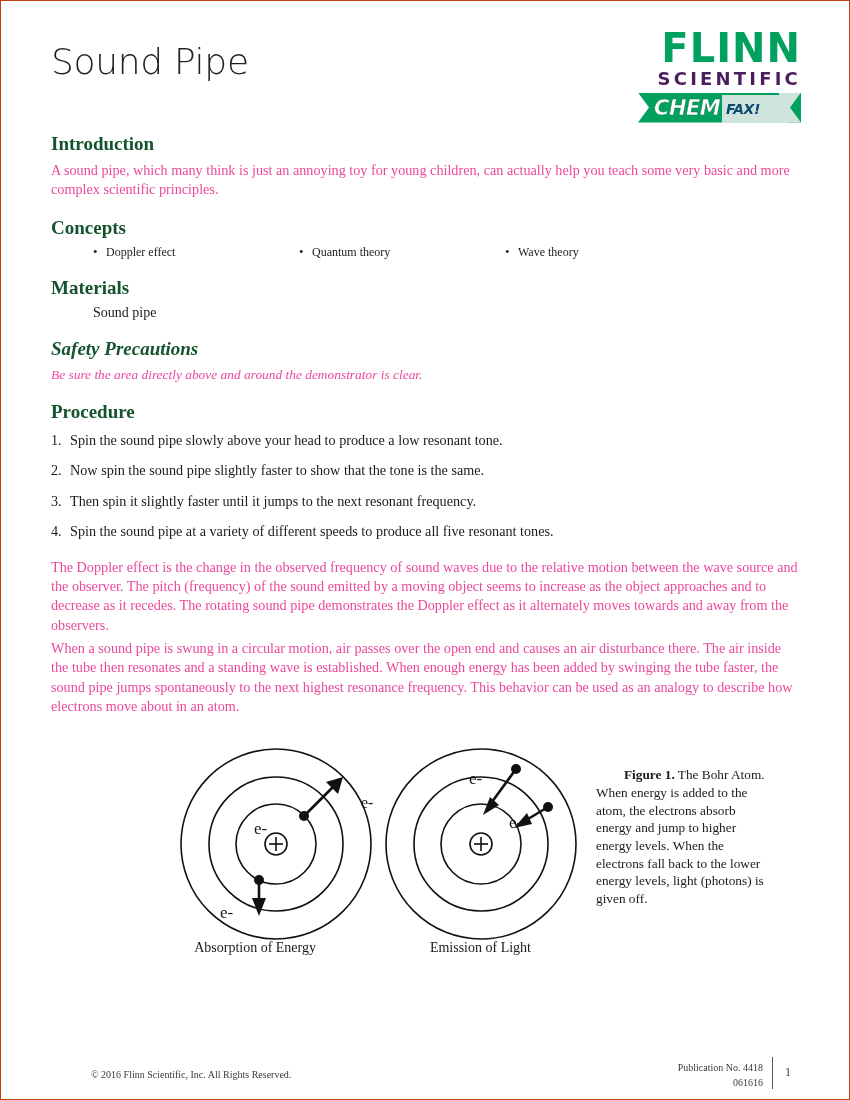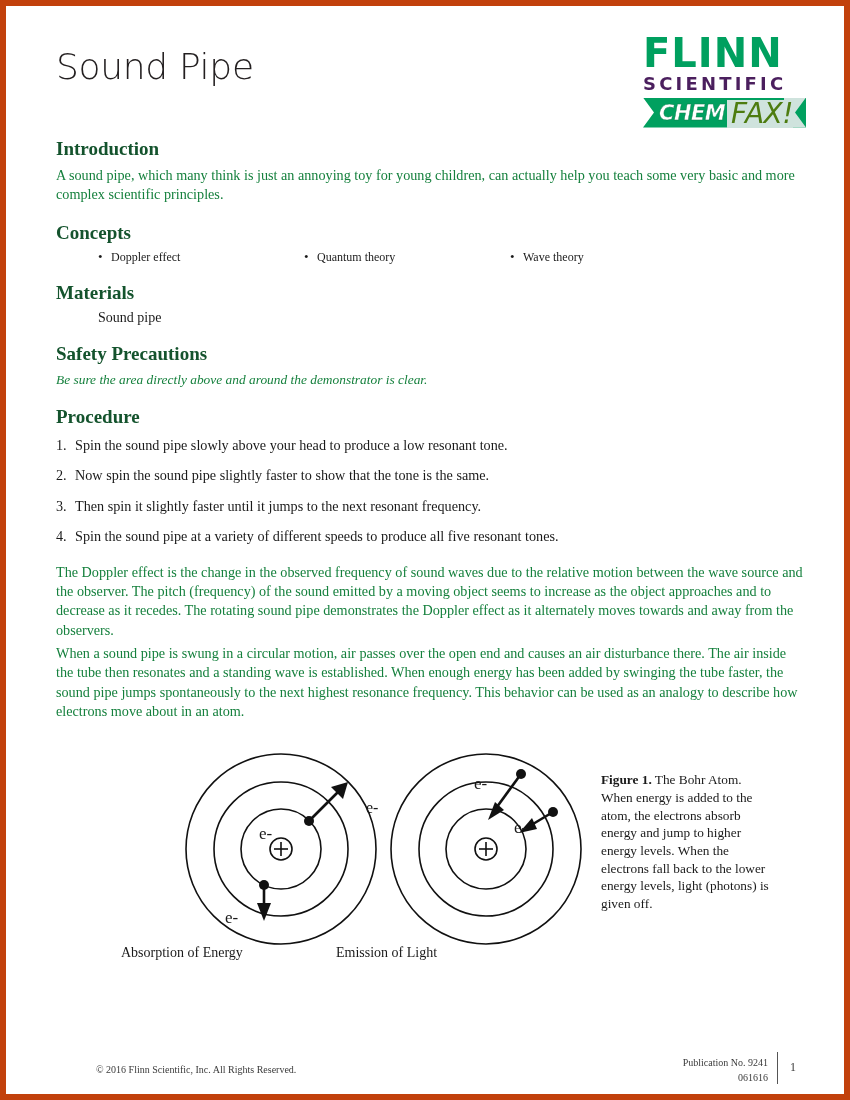--- a/index.html
+++ b/index.html
@@ -12,21 +12,21 @@
     font-family: "Liberation Serif", serif;
     color: #1a1a1a;
     position: relative;
     overflow: hidden;
   }
   .page {
     position: absolute;
     left: 0; top: 0;
     width: 850px; height: 1100px;
     background: #fff;
-    border: 6px solid #c2410c;
+    border: 1px solid #c2410c;
   }
   .content {
     position: absolute;
     left: 50px; top: 0;
     width: 750px;
   }
 
   
   .header {
     position: relative;
@@ -38,21 +38,21 @@
     font-family: "DejaVu Sans", sans-serif;
     font-weight: 300;
     font-size: 36px;
     letter-spacing: -0.3px;
     color: #231f20;
   }
   .logo {
     position: absolute;
     right: 0; top: 28px;
     width: 163px;
-    text-align: left;
+    text-align: right;
   }
   .logo-flinn {
     font-family: "DejaVu Sans", sans-serif;
     font-weight: bold;
     font-size: 40px;
     line-height: 0.95;
     letter-spacing: 1px;
     color: #00a05f;
   }
   .logo-sci {
@@ -96,41 +96,41 @@
     font-weight: bold; font-style: italic;
     font-size: 21px; line-height: 24px;
     color: #ffffff;
     letter-spacing: -0.5px;
     -webkit-text-stroke: 0.4px #0c7a4a;
   }
   .fax-txt {
     position: absolute;
     left: 88px; top: 4px;
     font-family: "DejaVu Sans", sans-serif;
-    font-weight: normal; font-style: italic;
-    font-size: 28px; line-height: 24px;
-    color: #4d7c0f;
+    font-weight: bold; font-style: italic;
+    font-size: 14px; line-height: 24px;
+    color: #0c4a6e;
     letter-spacing: -0.5px;
   }
 
   
   h2.sec {
     font-family: "Liberation Serif", serif;
     font-weight: bold;
     font-size: 19px;
     margin: 0 0 6px 0;
     color: #14532d;
   }
-  h2.sec.ital { }
+  h2.sec.ital { font-style: italic; }
   p.body {
     font-size: 14.2px;
     line-height: 1.36;
     margin: 0 0 4px 0;
     text-align: left;
-    color: #15803d;
+    color: #ec4899;
   }
   p.body.ital { font-style: italic; font-size: 13.4px; }
 
   .sec-block { margin-bottom: 17px; }
   .sec-intro { margin-top: 2px; }
 
   .concepts-row {
     display: flex;
     margin: 6px 0 0 42px;
   }
@@ -166,35 +166,35 @@
 
   
   .figure-area {
     position: relative;
     margin-top: 28px;
     height: 235px;
   }
   .atoms { position: absolute; left: 60px; top: 0; }
   .atom-caption {
     font-size: 14px;
-    text-align: left;
+    text-align: right;
     position: absolute;
     top: 196px;
   }
   .cap-left  { left: 65px;  width: 200px; }
   .cap-right { left: 280px; width: 200px; }
 
   .fig-caption {
     position: absolute;
     left: 545px; top: 22px;
     width: 170px;
     font-size: 13.3px;
     line-height: 1.33;
   }
-  .fig-caption b { font-weight: bold; }
+  .fig-caption b { font-weight: bold; margin-left: 28px; }
 
   
   .footer {
     position: absolute;
     left: 50px; bottom: 38px;
     width: 750px;
     font-size: 10px;
     color: #3a3a3a;
   }
   .copyright { position: absolute; left: 16px; top: 8px; margin-left: 24px; }
@@ -351,19 +351,19 @@
   </div>
 
   <div style="position:absolute;left:253px;top:818px;font-size:17px;font-family:'Liberation Serif',serif;">e-</div>
   <div style="position:absolute;left:219px;top:902px;font-size:17px;font-family:'Liberation Serif',serif;">e-</div>
   <div style="position:absolute;left:468px;top:768px;font-size:17px;font-family:'Liberation Serif',serif;">e-</div>
   <div style="position:absolute;left:508px;top:812px;font-size:17px;font-family:'Liberation Serif',serif;">e-</div>
 
   <div class="footer">
     <div class="copyright">© 2016 Flinn Scientific, Inc. All Rights Reserved.</div>
     <div class="pub">
-      <div>Publication No. 9241</div>
+      <div>Publication No. 4418</div>
       <div>061616</div>
     </div>
     <div class="vdiv"></div>
     <div class="pagenum">1</div>
   </div>
 </div>
 
 </body></html>

